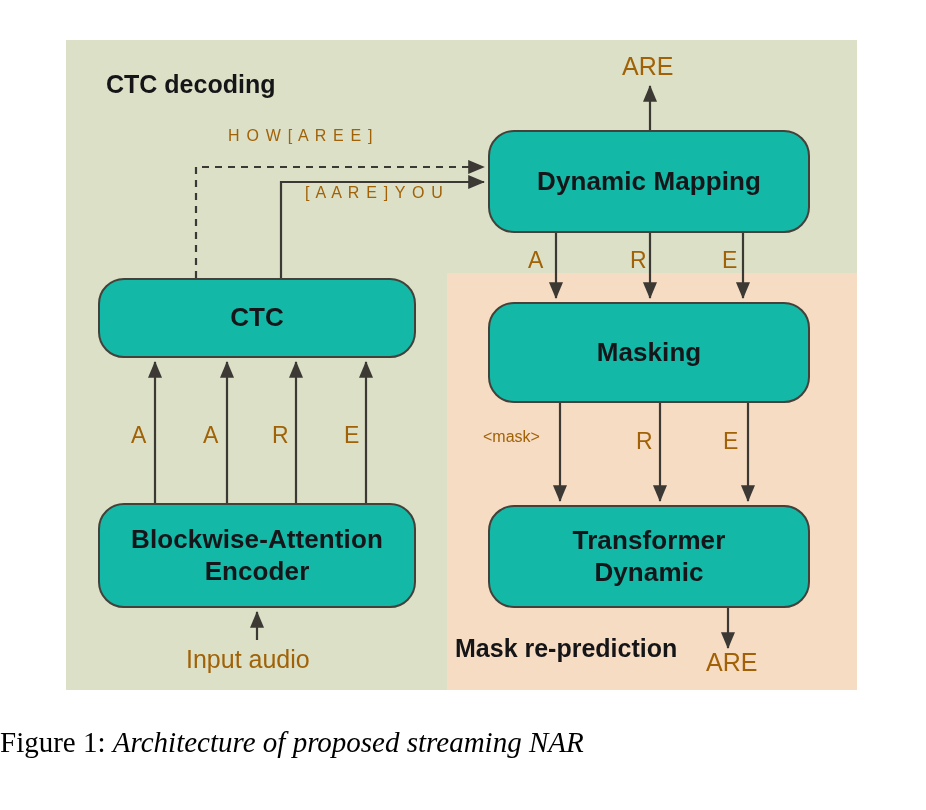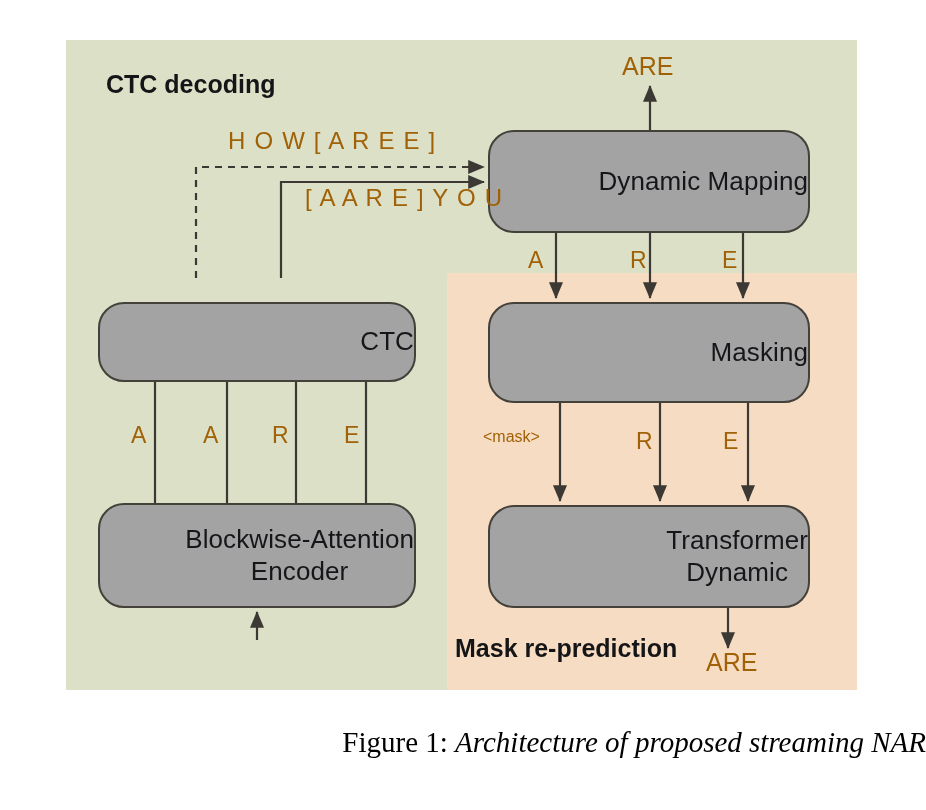--- a/index.html
+++ b/index.html
@@ -29,34 +29,35 @@
     width: 791px; height: 650px;
     background: #dbe0c7;
   }
   #panel-orange {
     left: 447px; top: 273px;
     width: 410px; height: 417px;
     background: #f6dcc3;
   }
   .node-box {
     position: absolute;
-    background: #a3a3a3;
+    background: #14b8a6;
     border: 2px solid #44403a;
     border-radius: 26px;
     box-sizing: border-box;
     display: flex;
     align-items: center;
-    justify-content: flex-end;
+    justify-content: center;
     text-align: center;
     color: #16161a;
     font-size: 26px;
     line-height: 1.22;
     letter-spacing: 0.1px;
-  }
-  #box-ctc       { left: 98px;  top: 278px; width: 318px; height: 80px; margin-top: 24px;  }
+    font-weight: bold;
+  }
+  #box-ctc       { left: 98px;  top: 278px; width: 318px; height: 80px;  }
   #box-encoder   { left: 98px;  top: 503px; width: 318px; height: 105px; }
   #box-dynmap    { left: 488px; top: 130px; width: 322px; height: 103px; }
   #box-masking   { left: 488px; top: 302px; width: 322px; height: 101px; }
   #box-decoder   { left: 488px; top: 505px; width: 322px; height: 103px; }
 
   .section-title {
     position: absolute;
     font-weight: bold;
     font-size: 25px;
     color: #151518;
@@ -64,21 +65,21 @@
   }
   #title-ctc-decoding   { left: 106px; top: 70px; }
   #title-mask-repred    { left: 455px; top: 634px; }
 
   .edge-label {
     position: absolute;
     font-size: 23px;
     color: #a16207;
     white-space: nowrap;
   }
-  .edge-label.big { font-size: 24px; letter-spacing: 1.2px; }
+  .edge-label.big { font-size: 16px; letter-spacing: 1.2px; }
   .edge-label.small { font-size: 16px; }
 
   #lbl-how-aree  { left: 228px; top: 127px; }
   #lbl-aare-you  { left: 288px; top: 184px; margin-left: 17px; }
   #lbl-enc-a1    { left: 131px; top: 422px; }
   #lbl-enc-a2    { left: 203px; top: 422px; }
   #lbl-enc-r     { left: 272px; top: 422px; }
   #lbl-enc-e     { left: 344px; top: 422px; }
   #lbl-dm-a      { left: 528px; top: 247px; }
   #lbl-dm-r      { left: 630px; top: 247px; }
@@ -94,21 +95,21 @@
     position: absolute;
     left: 0; top: 0;
     width: 926px; height: 810px;
     pointer-events: none;
   }
   .caption {
     position: absolute;
     left: 0;
     top: 726px;
     width: 926px;
-    text-align: right;
+    text-align: left;
     font-family: "Liberation Serif", serif;
     font-size: 29px;
     color: #000000;
   }
   .caption .cap-italic { font-style: italic; }
 </style>
 </head>
 <body>
 
 <div id="figure">
@@ -192,19 +193,20 @@
   <div class="edge-label" id="lbl-dm-a">A</div>
   <div class="edge-label" id="lbl-dm-r">R</div>
   <div class="edge-label" id="lbl-dm-e">E</div>
 
   <div class="edge-label small" id="lbl-mask-mask">&lt;mask&gt;</div>
   <div class="edge-label" id="lbl-mask-r">R</div>
   <div class="edge-label" id="lbl-mask-e">E</div>
 
   <div class="edge-label" id="lbl-out-are-top">ARE</div>
   <div class="edge-label" id="lbl-out-are-bot">ARE</div>
+  <div class="edge-label" id="lbl-input-audio">Input audio</div>
 
   <div class="caption">
     <span>Figure 1:</span>
     <span class="cap-italic">Architecture of proposed streaming NAR</span>
   </div>
 
 </div>
 
 </body></html>

